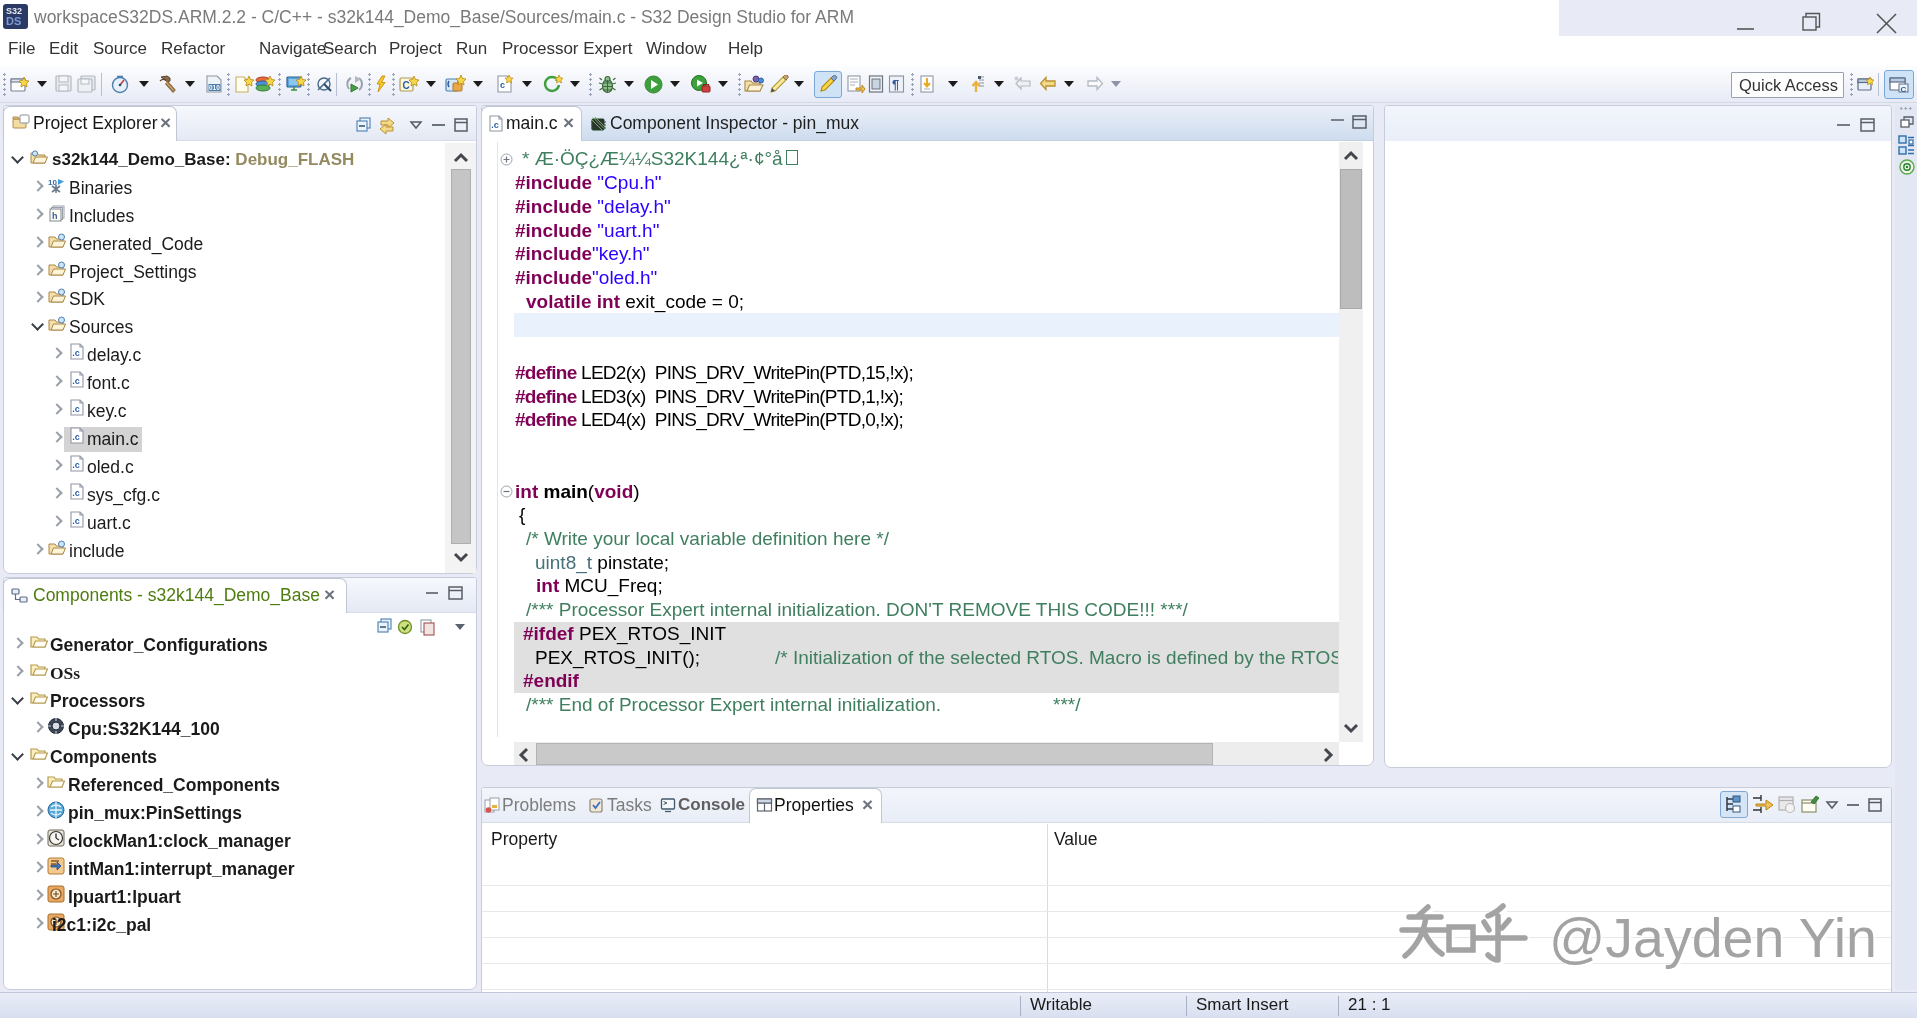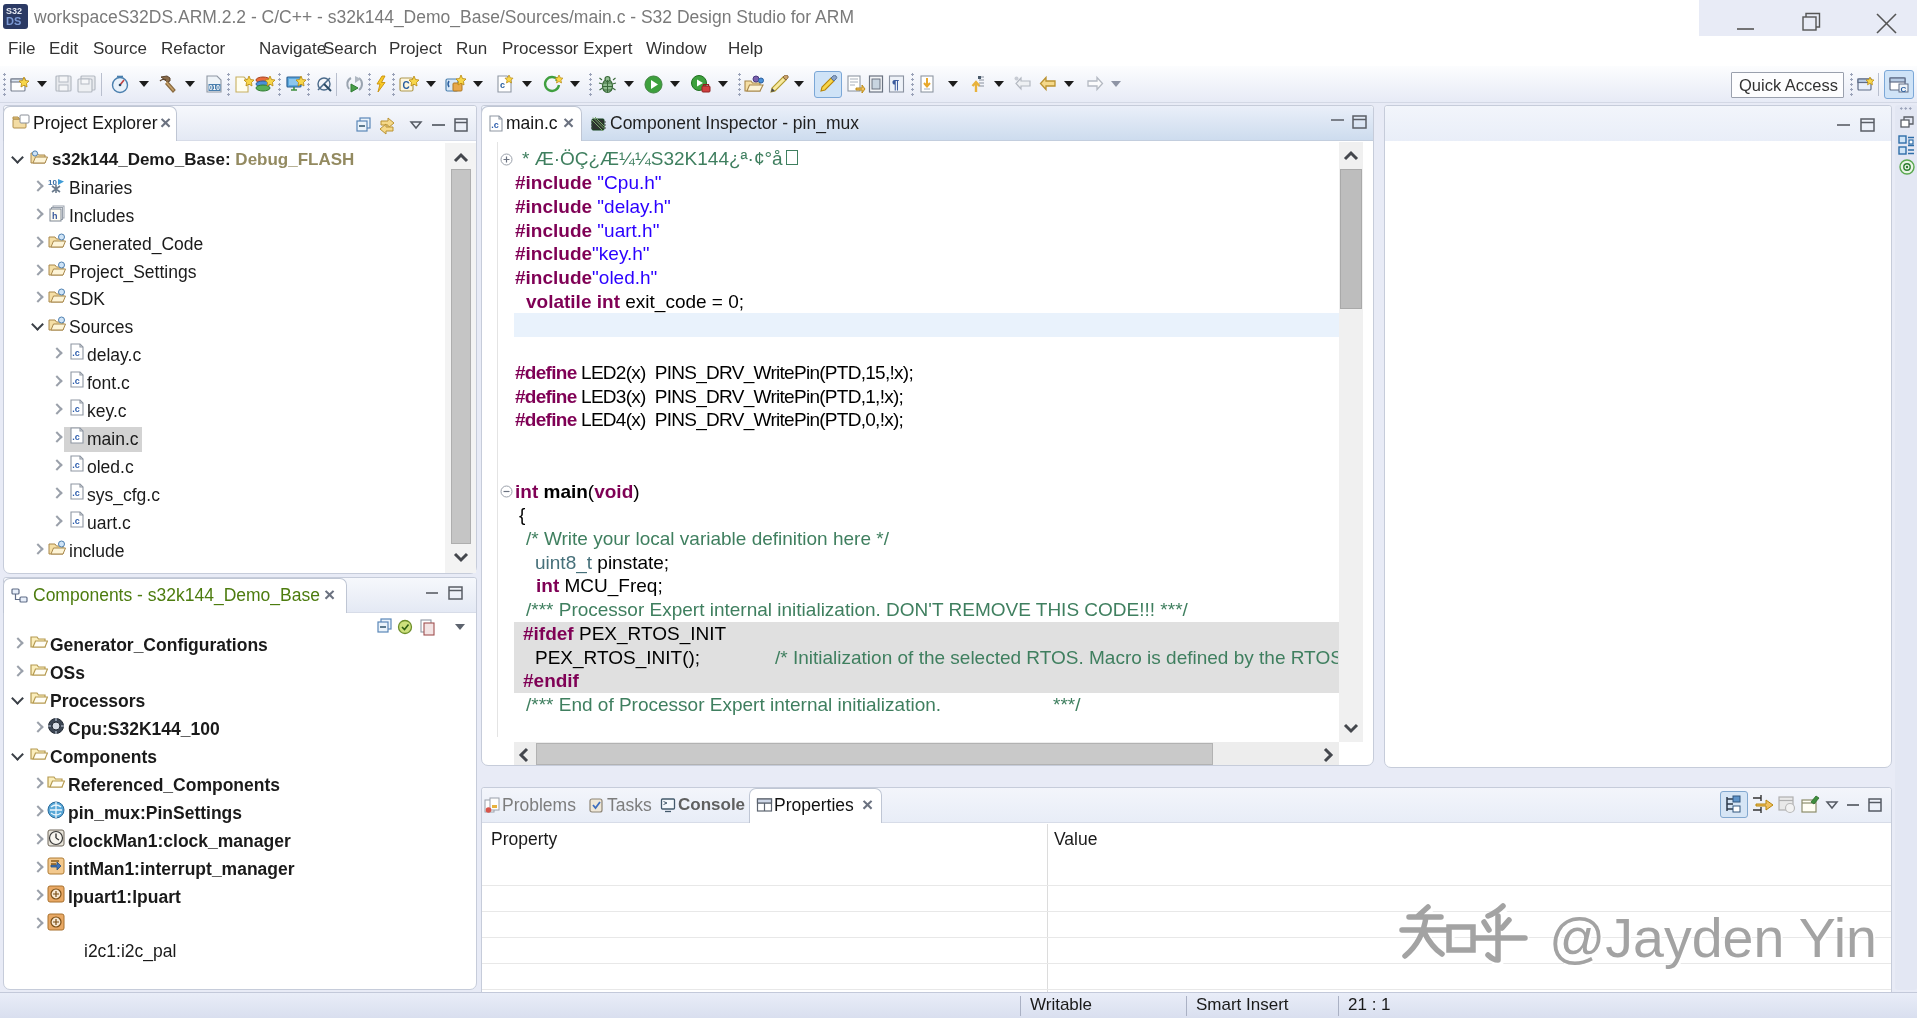--- a/index.html
+++ b/index.html
@@ -1,20 +1,20 @@
 <!DOCTYPE html>
 <html><head>
 <meta charset="utf-8">
 <style>
 * { margin:0; padding:0; box-sizing:border-box; }
 html,body { width:1917px; height:1018px; overflow:hidden; }
 body { font-family:"Liberation Sans", sans-serif; background:#e8ebf6; position:relative; }
 .abs { position:absolute; }
 
-#titlebar { position:absolute; left:0; top:0; width:1699px; height:36px; background:#ffffff; }
+#titlebar { position:absolute; left:0; top:0; width:1559px; height:36px; background:#ffffff; }
 #titletext { position:absolute; left:34px; top:7px; font-size:17.5px; color:#7a7a7a; white-space:pre; }
 
 #menubar { position:absolute; left:0; top:36px; width:1917px; height:30px; background:#ffffff; }
 .menuitem { position:absolute; top:3px; font-size:17px; color:#333333; }
 
 #toolbar { position:absolute; left:0; top:66px; width:1917px; height:37px;
   background:linear-gradient(#fcfdfe,#e7ebf6); border-bottom:1px solid #d3d8e5; }
 .tbi { position:absolute; top:9px; }
 .tsep { position:absolute; top:7px; width:1px; height:23px; background:#b9bfce; }
 .tgrip { position:absolute; top:6px; width:3px; height:25px;
@@ -499,21 +499,21 @@
     <path d="M1 13 L1 3 L7 3 L8.5 5 L15 5 L15 13 Z" fill="#fbeebc" stroke="#b59a50" stroke-width="1.2"></path>
     <path d="M3 13 L5.5 7 L17.5 7 L15 13 Z" fill="#fffdf4" stroke="#b59a50" stroke-width="1.2"></path>
   </svg>
   <div class="trow" style="left:46px; top:53px; font-weight:bold;">Generator_Configurations</div>
 
   <div class="tw-c" style="left:10px; top:89px;"></div>
   <svg class="abs" style="left:26px; top:84px;" width="18" height="15" viewBox="0 0 18 15">
     <path d="M1 13 L1 3 L7 3 L8.5 5 L15 5 L15 13 Z" fill="#fbeebc" stroke="#b59a50" stroke-width="1.2"></path>
     <path d="M3 13 L5.5 7 L17.5 7 L15 13 Z" fill="#fffdf4" stroke="#b59a50" stroke-width="1.2"></path>
   </svg>
-  <div class="trow" style="left:46px; top:81px; font-weight:bold;">OSs</div>
+  <div class="trow" style="left:46px; top:81px; font-weight:bold;font-family:Liberation Serif, serif;">OSs</div>
 
   <div class="tw-o" style="left:9px; top:116px;"></div>
   <svg class="abs" style="left:26px; top:112px;" width="18" height="15" viewBox="0 0 18 15">
     <path d="M1 13 L1 3 L7 3 L8.5 5 L15 5 L15 13 Z" fill="#fbeebc" stroke="#b59a50" stroke-width="1.2"></path>
     <path d="M3 13 L5.5 7 L17.5 7 L15 13 Z" fill="#fffdf4" stroke="#b59a50" stroke-width="1.2"></path>
   </svg>
   <div class="trow" style="left:46px; top:109px; font-weight:bold;">Processors</div>
 
   <div class="tw-c" style="left:30px; top:145px;"></div>
   <svg class="abs" style="left:43px; top:139px;" width="18" height="18" viewBox="0 0 18 18">
@@ -568,21 +568,21 @@
     <path d="M6 9 L12 9 M9 6 L9 12" stroke="#7a4e15" stroke-width="1.2"></path>
   </svg>
   <div class="trow" style="left:64px; top:305px; font-weight:bold;">lpuart1:lpuart</div>
 
   <div class="tw-c" style="left:30px; top:341px;"></div>
   <svg class="abs" style="left:43px; top:335px;" width="18" height="18" viewBox="0 0 18 18">
     <rect x="1" y="1" width="16" height="16" rx="2" fill="#e8a864" stroke="#a8702c" stroke-width="1"></rect>
     <circle cx="9" cy="9" r="5" fill="#f7e9d4" stroke="#7a4e15" stroke-width="1.2"></circle>
     <path d="M6 9 L12 9 M9 6 L9 12" stroke="#7a4e15" stroke-width="1.2"></path>
   </svg>
-  <div class="trow" style="left:80px; top:333px; font-weight:normal;margin-top:26px;">i2c1:i2c_pal</div>
+  <div class="trow" style="left:48px; top:333px; font-weight:bold;">i2c1:i2c_pal</div>
 </div>
 
 <div class="panel" id="editor" style="left:481px; top:105px; width:893px; height:661px; overflow:hidden;">
   <div class="edittabbar"></div>
   <div class="activetab" style="left:-1px; width:101px;"></div>
   <svg class="abs" style="left:7px; top:9px;" width="15" height="18" viewBox="0 0 15 18">
     <path d="M1 1 L10 1 L13 4 L13 16 L1 16 Z" fill="#fff" stroke="#8f97a3" stroke-width="1.1"></path>
     <path d="M10 1 L10 4 L13 4" fill="none" stroke="#8f97a3" stroke-width="1.1"></path>
     <text x="2.2" y="12.5" font-size="9" font-weight="bold" fill="#2f5fae">.c</text>
   </svg>

